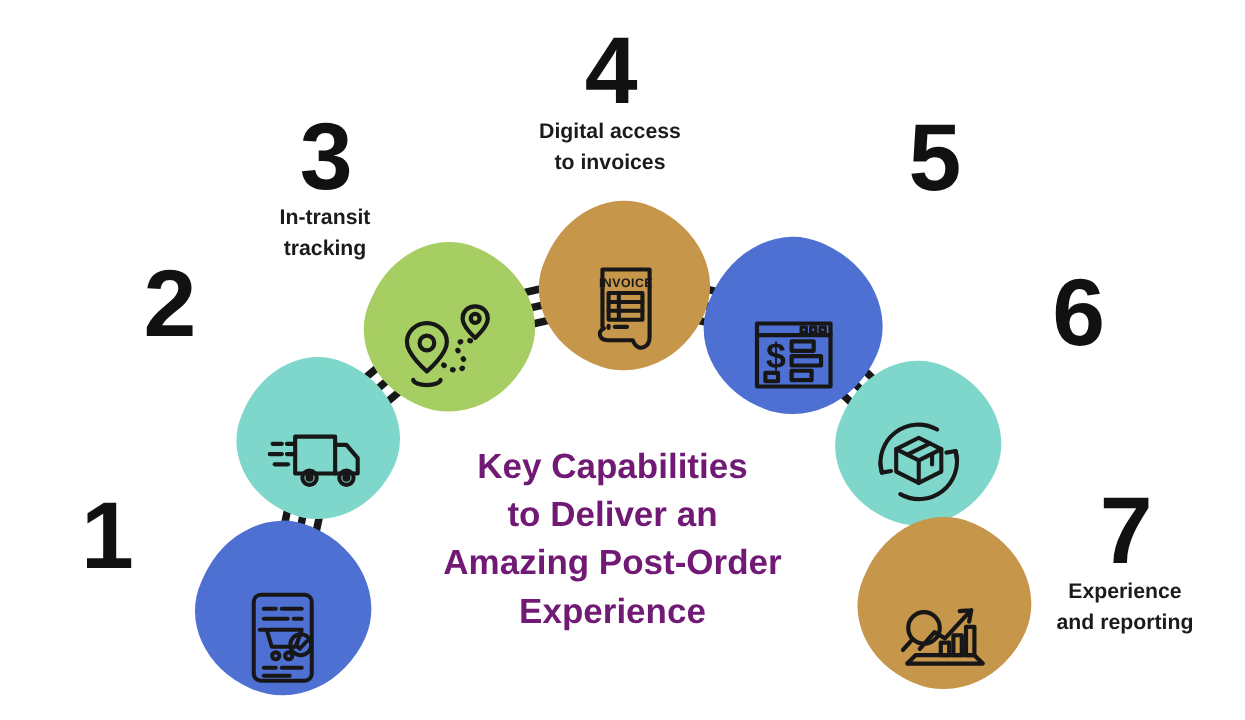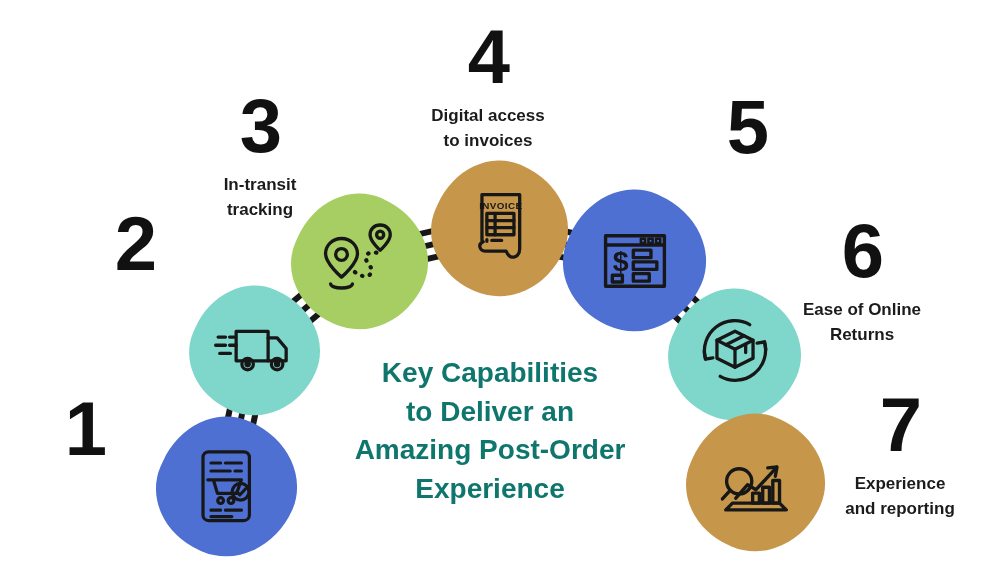--- a/index.html
+++ b/index.html
@@ -24,21 +24,21 @@
   .k12 { left:241px; top:419px; transform:rotate(-78deg); }
   .k23 { left:308px; top:306px; transform:rotate(-40deg); }
   .k34 { left:430px; top:245px; transform:rotate(-13deg); }
   .k45 { left:567px; top:245px; transform:rotate(13deg); }
   .k56 { left:685px; top:308px; transform:rotate(43deg); }
   .k67 { left:745px; top:419px; transform:rotate(80deg); }
 
   
   .circle {
     position:absolute; border-radius:50%; z-index:2;
-    display:flex; align-items:center; justify-content:center;
+    display:flex; align-items:flex-end; justify-content:center;
   }
   .circle::before {
     content:""; position:absolute; inset:-5px; background:inherit;
     border-radius:46% 54% 49% 51% / 53% 47% 55% 45%;
     transform:rotate(24deg); z-index:-1;
   }
   .circle::after {
     content:""; position:absolute; inset:-3px; background:inherit;
     border-radius:55% 45% 52% 48% / 47% 55% 45% 53%;
     transform:rotate(-31deg); z-index:-1;
@@ -52,34 +52,34 @@
   .c6 { left:675px; top:295px; width:120px; height:120px; }
   .c7 { left:693px; top:420px; width:126px; height:126px; }
 
   svg.icon { fill:none; stroke:#171717; stroke-width:4;
              stroke-linecap:round; stroke-linejoin:round; }
   svg.icon text { stroke:none; fill:#171717; font-family:"Liberation Sans", sans-serif; font-weight:bold; }
 
   
   .itxt { position:absolute; text-align:center; z-index:3; color:#1b1b1b; }
   .num  { font-size:76px; font-weight:800; line-height:0.82; letter-spacing:-2px; color:#111111; }
-  .lbl  { font-size:17px; font-weight:700; line-height:1.45; white-space:pre-line; margin-top:16px; }
+  .lbl  { font-size:17px; font-weight:700; line-height:1.45; white-space:pre-line; margin-top:5px; }
   .i1 { left:5px;   top:398px; width:160px; }
   .i2 { left:55px;  top:213px; width:160px; }
   .i3 { left:180px; top:95px;  width:160px; }
   .i4 { left:398px; top:26px;  width:180px; }
   .i5 { left:657px; top:96px;  width:180px; }
   .i6 { left:772px; top:220px; width:180px; }
   .i7 { left:812px; top:394px; width:176px; }
 
   
   .title {
     position:absolute; left:330px; top:354px; width:320px; z-index:3;
     text-align:center; font-size:28px; font-weight:800; line-height:1.38;
-    color:#0f766e; white-space:pre-line; letter-spacing:0;
+    color:#701a75; white-space:pre-line; letter-spacing:0;
   }
 </style>
 </head>
 <body>
 
 <div id="canvas">
 
   <div class="connector k12">
       <i></i>
       <i></i>
@@ -218,22 +218,20 @@
   <div class="itxt i4">
     <div class="num">4</div>
     <div class="lbl">Digital access
 to invoices</div>
   </div>
   <div class="itxt i5">
     <div class="num">5</div>
   </div>
   <div class="itxt i6">
     <div class="num">6</div>
-    <div class="lbl">Ease of Online
-Returns</div>
   </div>
   <div class="itxt i7">
     <div class="num">7</div>
     <div class="lbl">Experience
 and reporting</div>
   </div>
 
   <div class="title">Key Capabilities
 to Deliver an
 Amazing Post-Order

